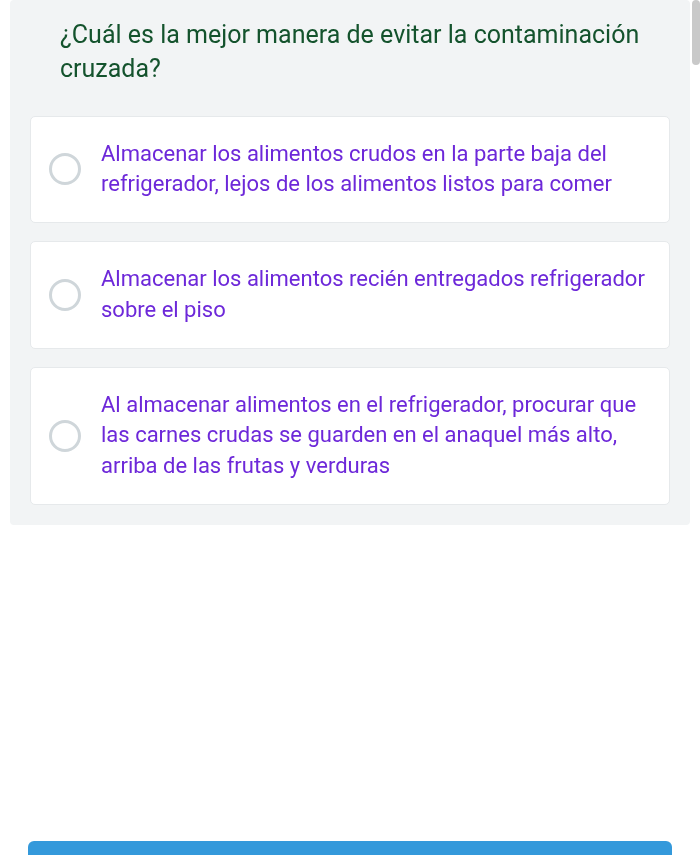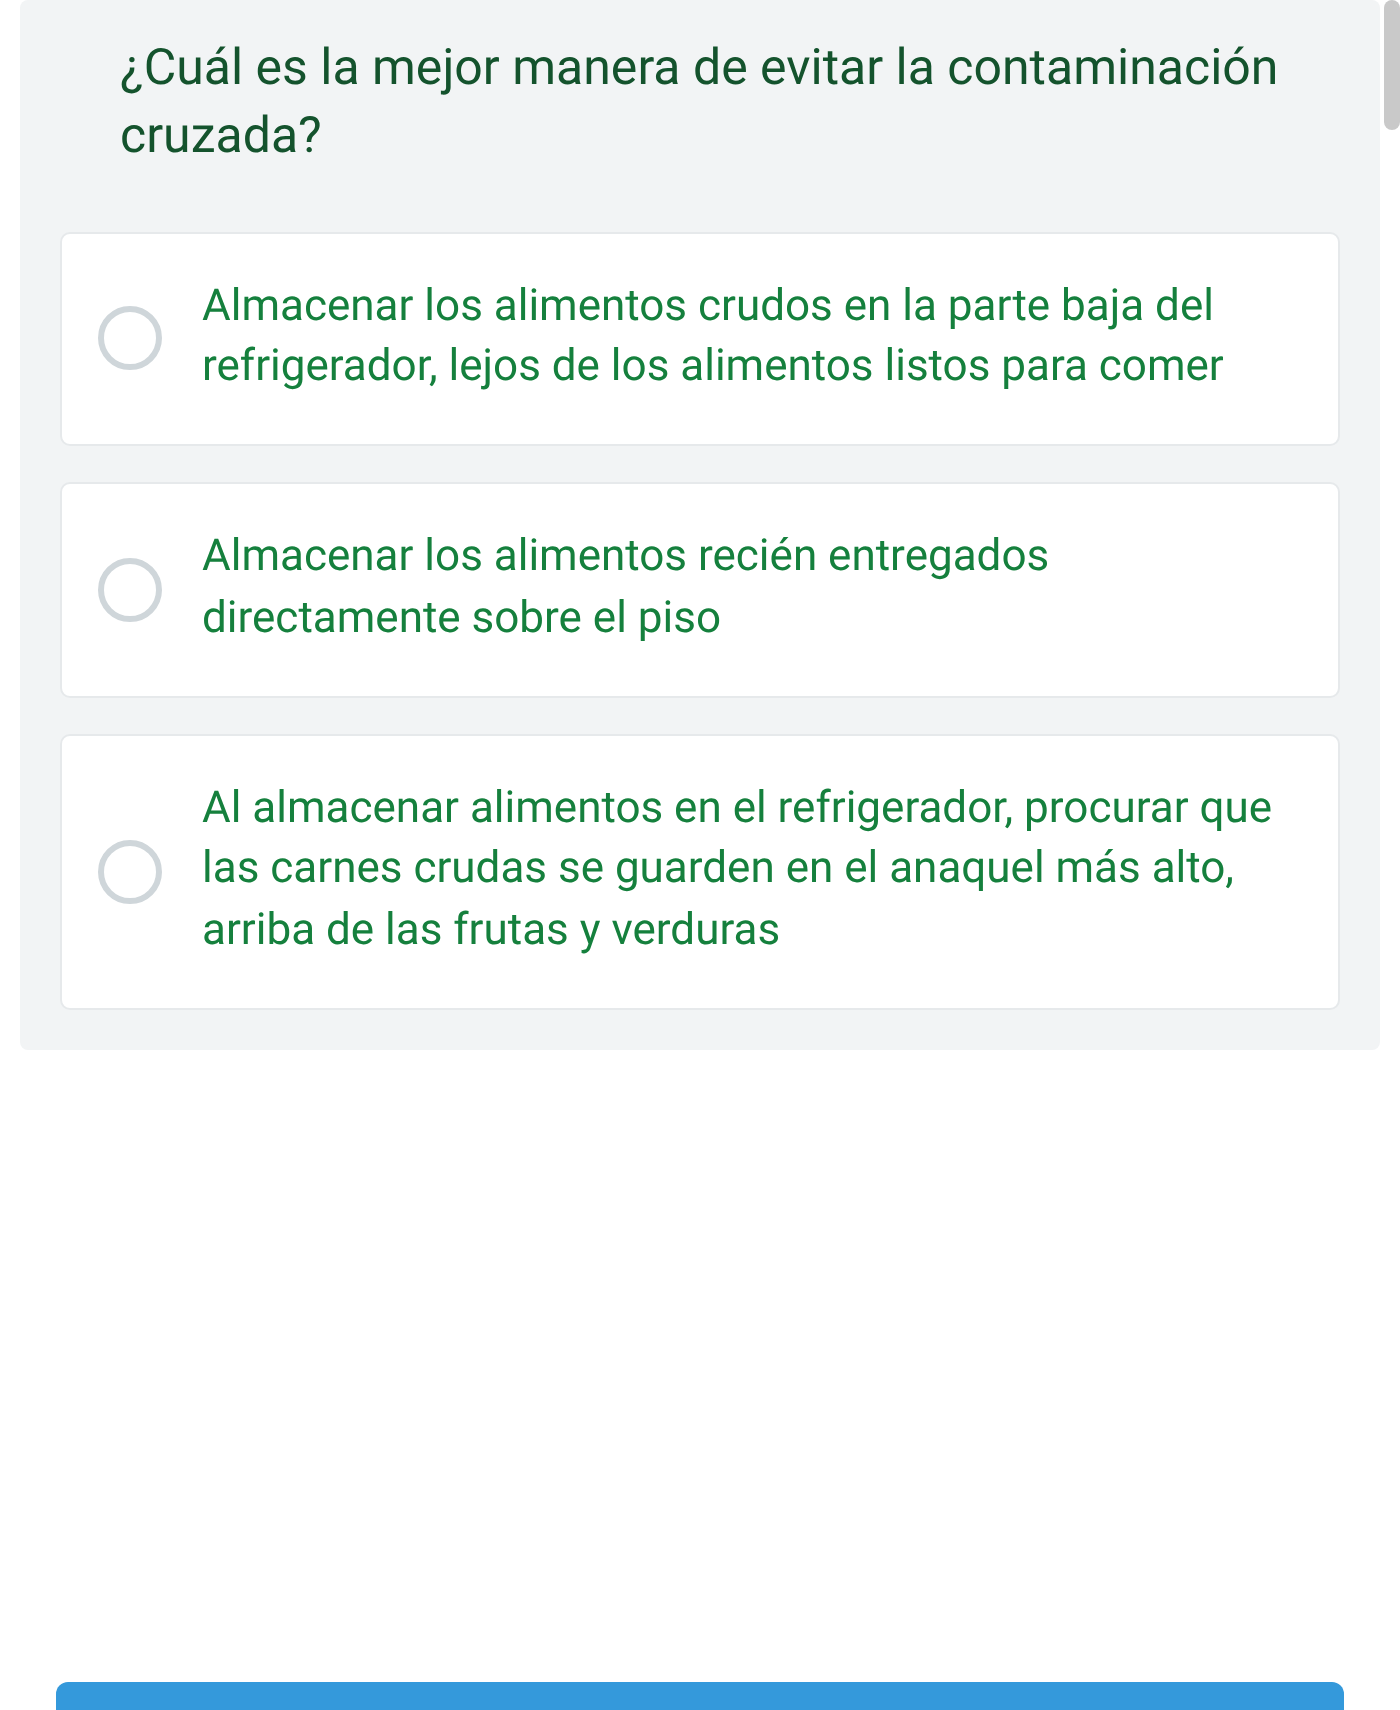--- a/index.html
+++ b/index.html
@@ -52,21 +52,21 @@
     }
     .radio-outer {
       width: 32px;
       height: 32px;
       border: 3px solid #cfd6da;
       border-radius: 50%;
       flex-shrink: 0;
     }
     .option-text {
       font-size: 22px;
-      color: #15803d;
+      color: #6d28d9;
       line-height: 1.4;
       font-weight: 400;
     }
     .submit-bar {
       position: absolute;
       bottom: 0;
       left: 28px;
       right: 28px;
       height: 14px;
       background: #3499db;
@@ -94,21 +94,21 @@
 
     <div class="options">
 
       <div class="option-card">
         <div class="radio-outer"></div>
         <div class="option-text">Almacenar los alimentos crudos en la parte baja del refrigerador, lejos de los alimentos listos para comer</div>
       </div>
 
       <div class="option-card">
         <div class="radio-outer"></div>
-        <div class="option-text">Almacenar los alimentos recién entregados directamente sobre el piso</div>
+        <div class="option-text">Almacenar los alimentos recién entregados refrigerador sobre el piso</div>
       </div>
 
 
       <div class="option-card">
         <div class="radio-outer"></div>
         <div class="option-text">Al almacenar alimentos en el refrigerador, procurar que las carnes crudas se guarden en el anaquel más alto, arriba de las frutas y verduras</div>
       </div>
 
     </div>
   </div>

